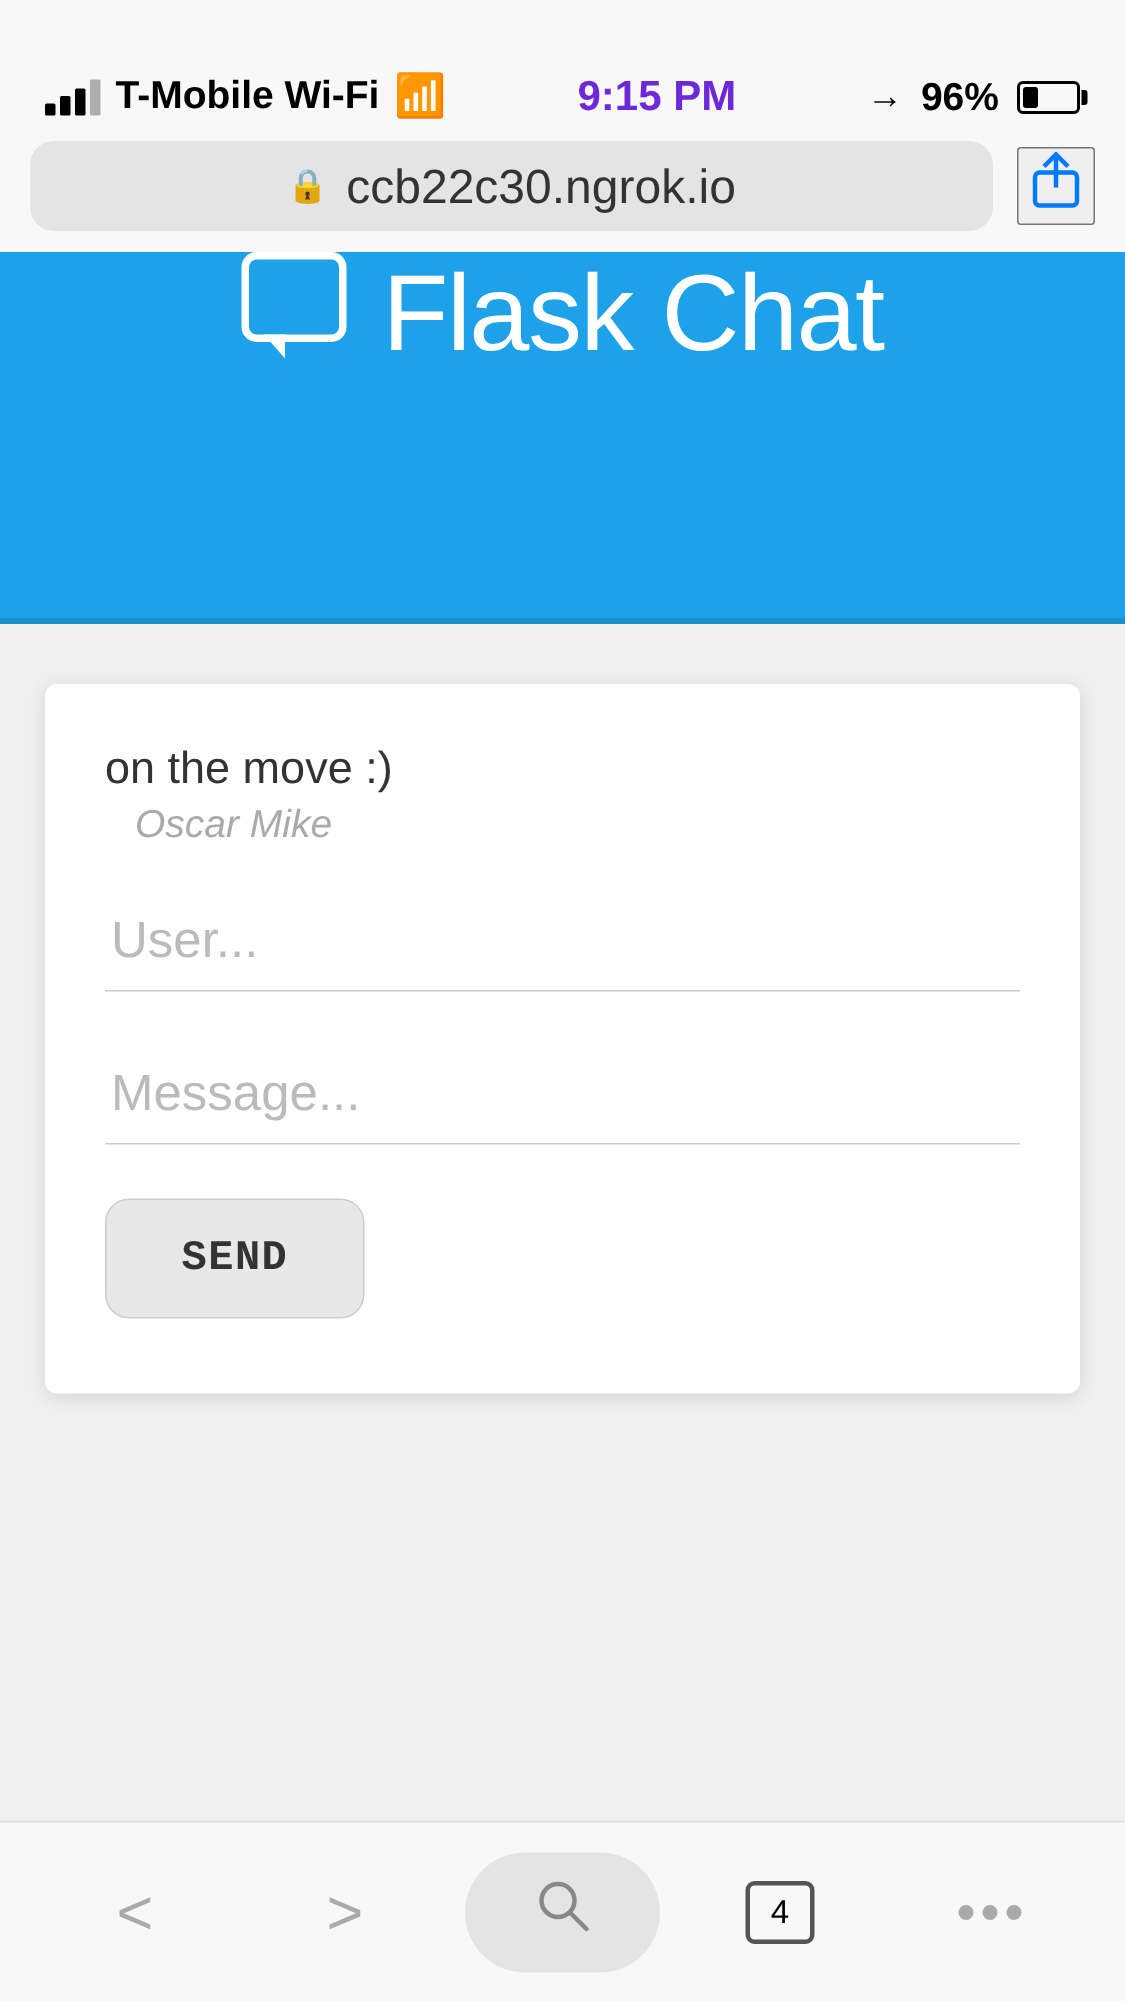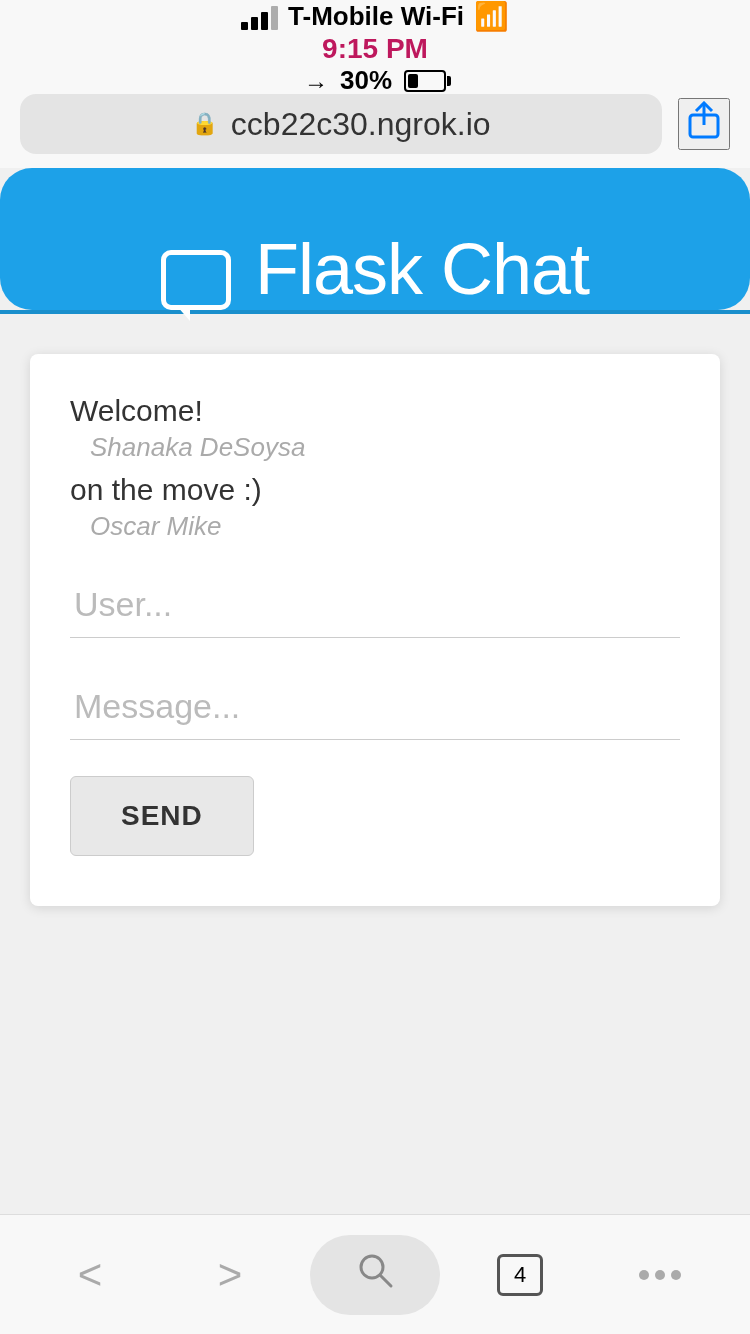--- a/index.html
+++ b/index.html
@@ -12,24 +12,23 @@
       font-family: -apple-system, 'Helvetica Neue', Arial, sans-serif;
       overflow: hidden;
     }
 
     
     .status-bar {
       width: 750px;
       height: 80px;
       background: #f8f8f8;
       display: flex;
-      align-items: center;
+      align-items: flex-end;
       justify-content: space-between;
       padding: 0 30px;
-      flex-direction: column;
     }
     .status-left {
       display: flex;
       align-items: center;
       gap: 10px;
       font-size: 26px;
       font-weight: 600;
       color: #000;
     }
     .signal-bars {
@@ -44,21 +43,21 @@
       border-radius: 1px;
     }
     .signal-bars span:nth-child(1) { height: 8px; }
     .signal-bars span:nth-child(2) { height: 13px; }
     .signal-bars span:nth-child(3) { height: 18px; }
     .signal-bars span:nth-child(4) { height: 24px; opacity: 0.3; }
 
     .status-center {
       font-size: 28px;
       font-weight: 600;
-      color: #be185d;
+      color: #6d28d9;
     }
     .status-right {
       display: flex;
       align-items: center;
       gap: 12px;
       font-size: 26px;
       font-weight: 600;
       color: #000;
     }
     .battery-container {
@@ -132,27 +131,26 @@
       justify-content: center;
     }
     .share-icon {
       font-size: 32px;
       color: #007aff;
     }
 
     
     .app-header {
       width: 750px;
-      height: 142px;
+      height: 244px;
       background: #1da1e8;
       display: flex;
-      align-items: flex-end;
+      align-items: flex-start;
       justify-content: center;
       gap: 24px;
-      border-radius: 32px;
     }
     .chat-icon {
       width: 70px;
       height: 60px;
       border: 5px solid #fff;
       border-radius: 10px;
       position: relative;
       background: transparent;
     }
     .chat-icon::after {
@@ -235,26 +233,27 @@
     .input-field::placeholder {
       color: #bbb;
     }
 
     
     .send-button {
       height: 80px;
       padding: 0 50px;
       background: #e8e8e8;
       border: 1px solid #ccc;
-      border-radius: 6px;
+      border-radius: 16px;
       font-size: 28px;
       font-weight: 700;
       color: #333;
       letter-spacing: 1px;
       cursor: pointer;
+      font-family: Liberation Mono, monospace;
     }
 
     
     .bottom-nav {
       position: absolute;
       bottom: 0;
       width: 750px;
       height: 120px;
       background: #f8f8f8;
       border-top: 1px solid #ddd;
@@ -320,21 +319,21 @@
         <span></span>
         <span></span>
         <span></span>
     </div>
     <span>T-Mobile Wi-Fi</span>
     <span style="font-size:28px;">📶</span>
   </div>
   <div class="status-center">9:15 PM</div>
   <div class="status-right">
     <span style="font-size:24px;">→</span>
-    <span>30%</span>
+    <span>96%</span>
     <div class="battery-container">
       <div class="battery-icon">
         <div class="battery-fill"></div>
       </div>
     </div>
   </div>
 </div>
 
 <div class="browser-bar">
   <div class="url-bar">
@@ -358,24 +357,20 @@
   <h1 class="app-title">Flask Chat</h1>
 </div>
 <div class="header-border"></div>
 
 <div class="main-content">
   <div class="chat-card">
 
     
     <div class="messages-area">
       <div class="message-item">
-        <div class="message-text">Welcome!</div>
-        <div class="message-author">Shanaka DeSoysa</div>
-      </div>
-      <div class="message-item">
         <div class="message-text">on the move :)</div>
         <div class="message-author">Oscar Mike</div>
       </div>
     </div>
 
     
     <input class="input-field" type="text" placeholder="User..." style="">
 
     
     <input class="input-field" type="text" placeholder="Message..." style="">

